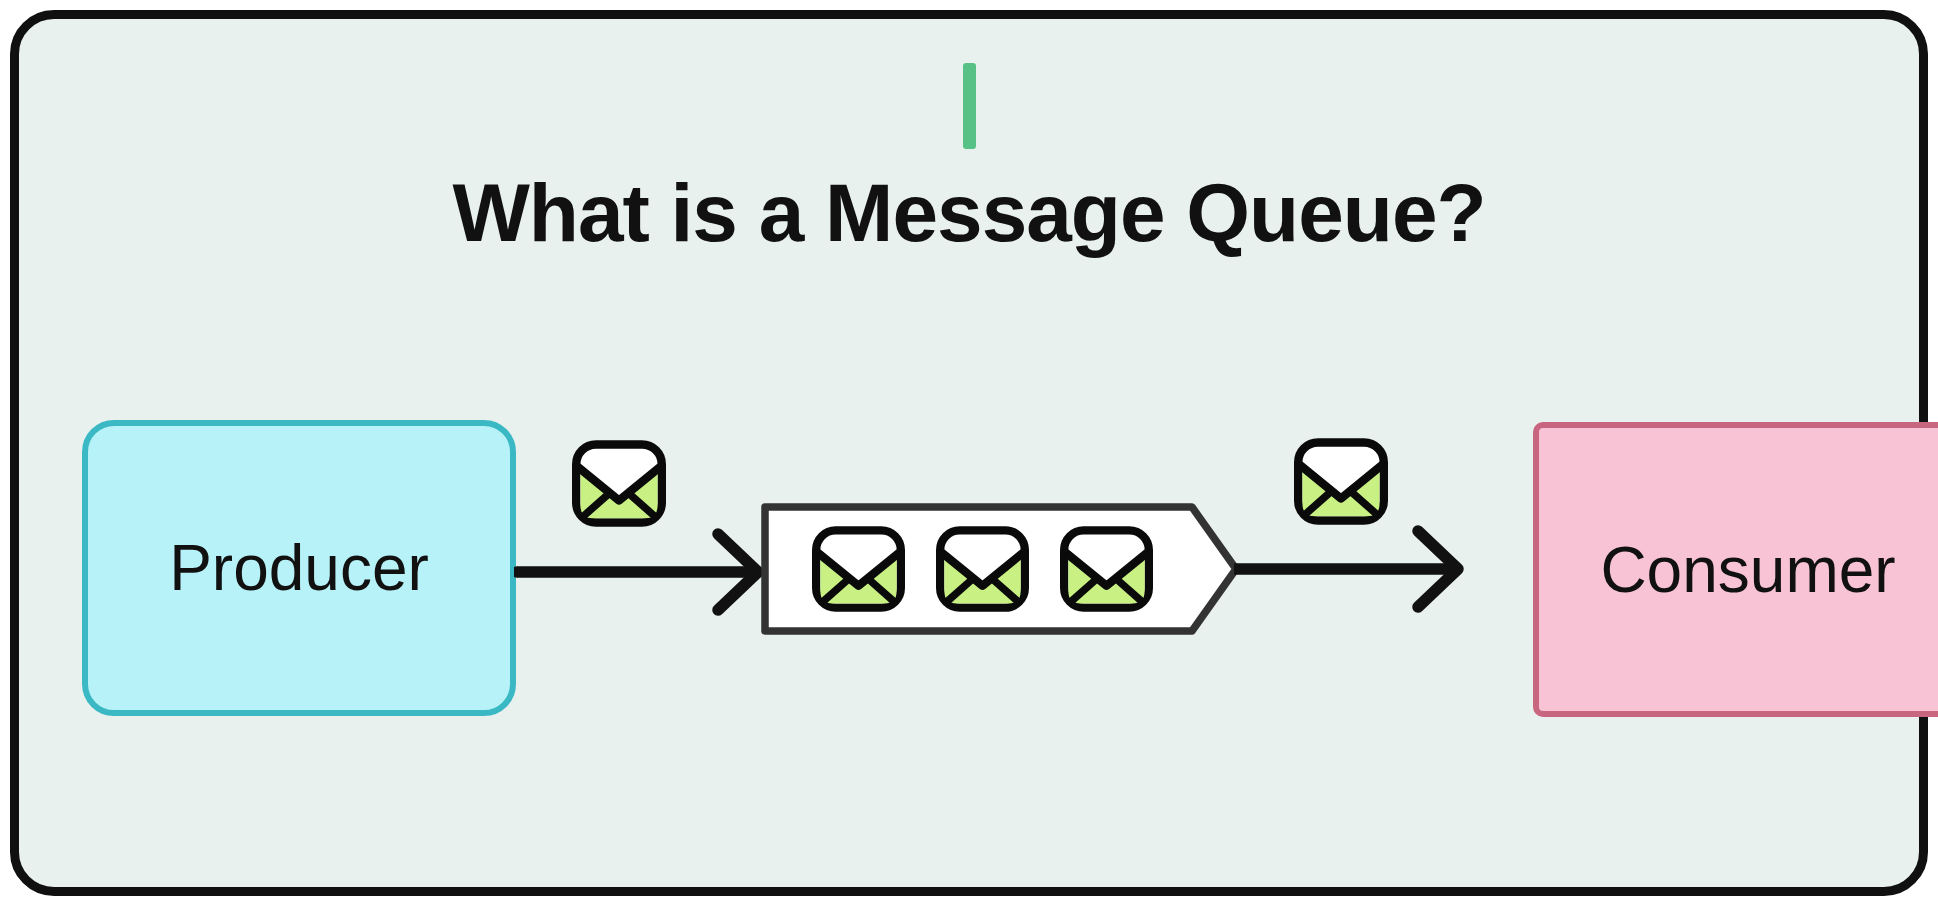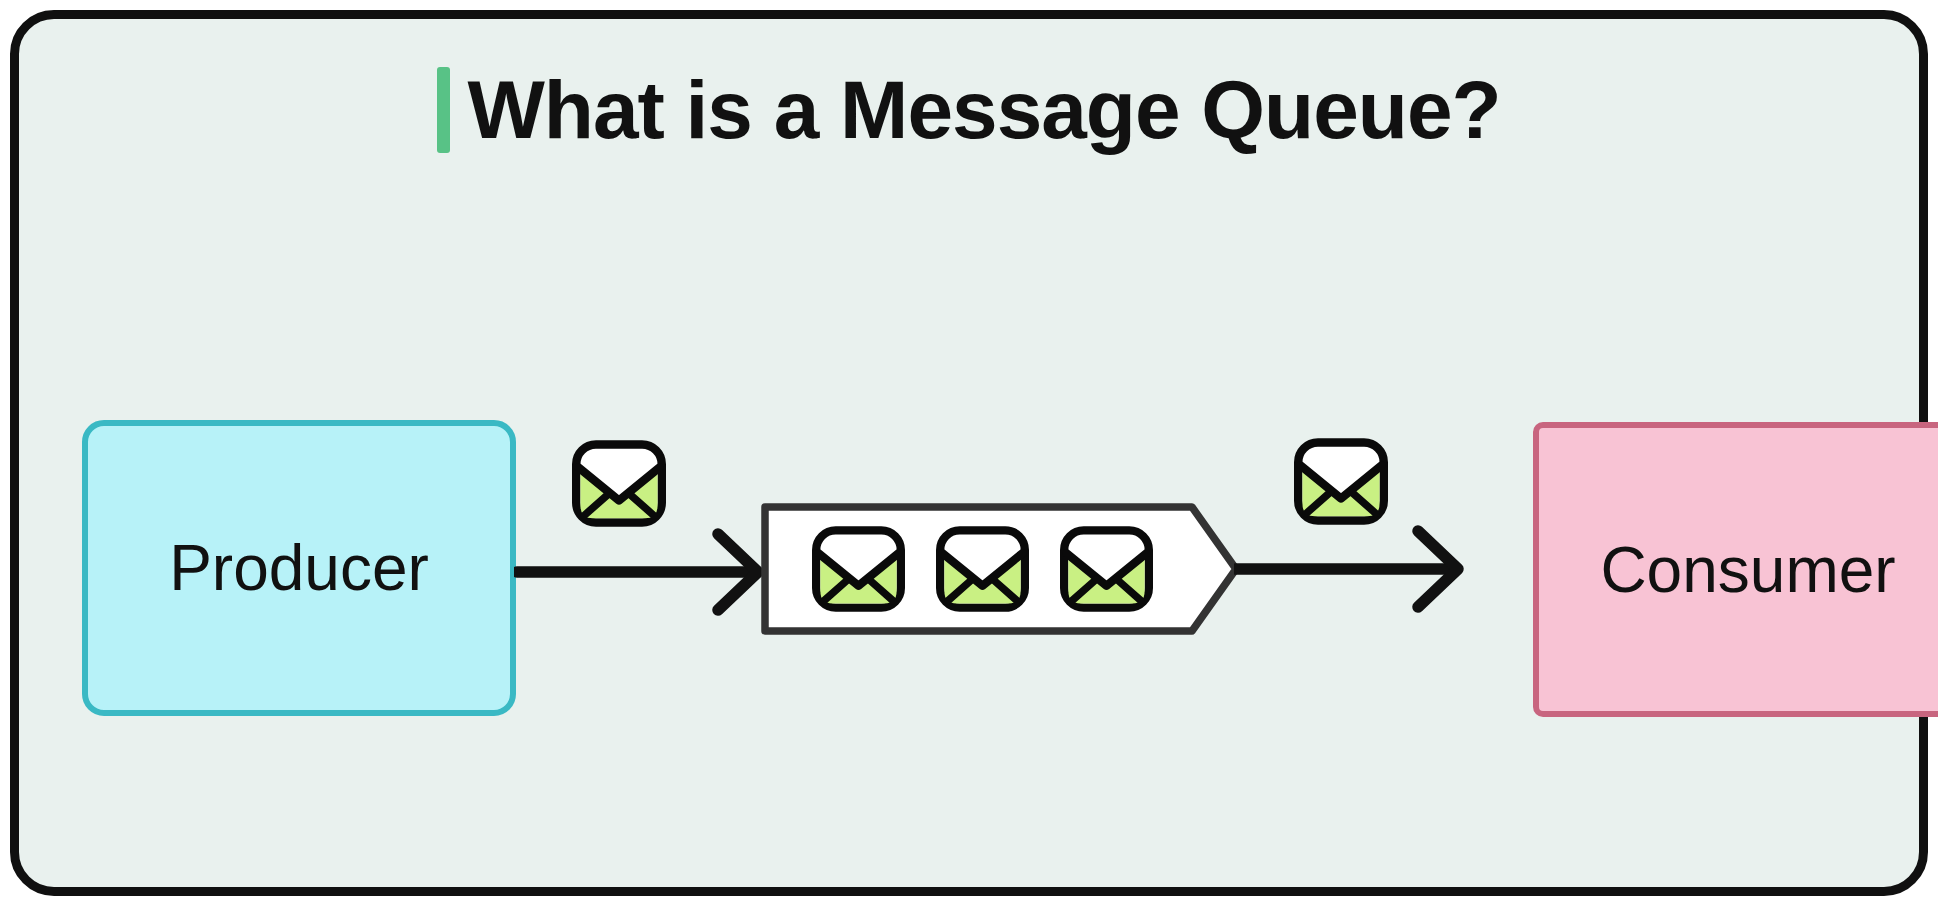--- a/index.html
+++ b/index.html
@@ -21,28 +21,28 @@
   }
   *{margin:0;padding:0;box-sizing:border-box;}
   html,body{width:1938px;height:906px;background:var(--canvas-background);
     font-family:"Liberation Sans",sans-serif;color:var(--text);overflow:hidden;}
   .stage{position:relative;width:1938px;height:906px;}
   .panel{position:absolute;left:10px;top:10px;right:10px;bottom:10px;
     background:var(--panel-background);border:9px solid var(--panel-border);border-radius:44px;}
 
   
   .header{position:absolute;left:0;top:44px;width:100%;display:flex;
-    justify-content:center;align-items:center;gap:17px;}
+    justify-content:center;align-items:center;gap:17px;flex-direction:column;}
   .accent-bar{width:13px;height:86px;background:var(--title-accent);border-radius:3px;flex:0 0 auto;}
   .title{font-size:82px;font-weight:700;letter-spacing:-1px;color:var(--text);white-space:nowrap;}
 
   
   .node{position:absolute;display:flex;align-items:center;justify-content:center;
     font-size:64px;font-weight:500;color:var(--text);}
-  .producer{left:63px;top:401px;width:434px;height:296px;border-radius:22px;
+  .producer{left:63px;top:401px;width:434px;height:296px;border-radius:32px;
     background:var(--producer-fill);border:6px solid var(--producer-border);}
   .consumer{left:1514px;top:403px;width:430px;height:295px;border-radius:10px;
     background:var(--consumer-fill);border:6px solid var(--consumer-border);}
 
   
   .queue-label{position:absolute;left:723px;top:364px;width:470px;text-align:center;
     font-size:56px;font-weight:500;color:var(--text);white-space:nowrap;}
   .queue{position:absolute;left:741px;top:483px;width:482px;height:134px;}
   .queue svg{display:block;width:482px;height:134px;}
   .queue-shape{fill:var(--queue-fill);stroke:var(--queue-border);stroke-width:7.5;stroke-linejoin:round;}

